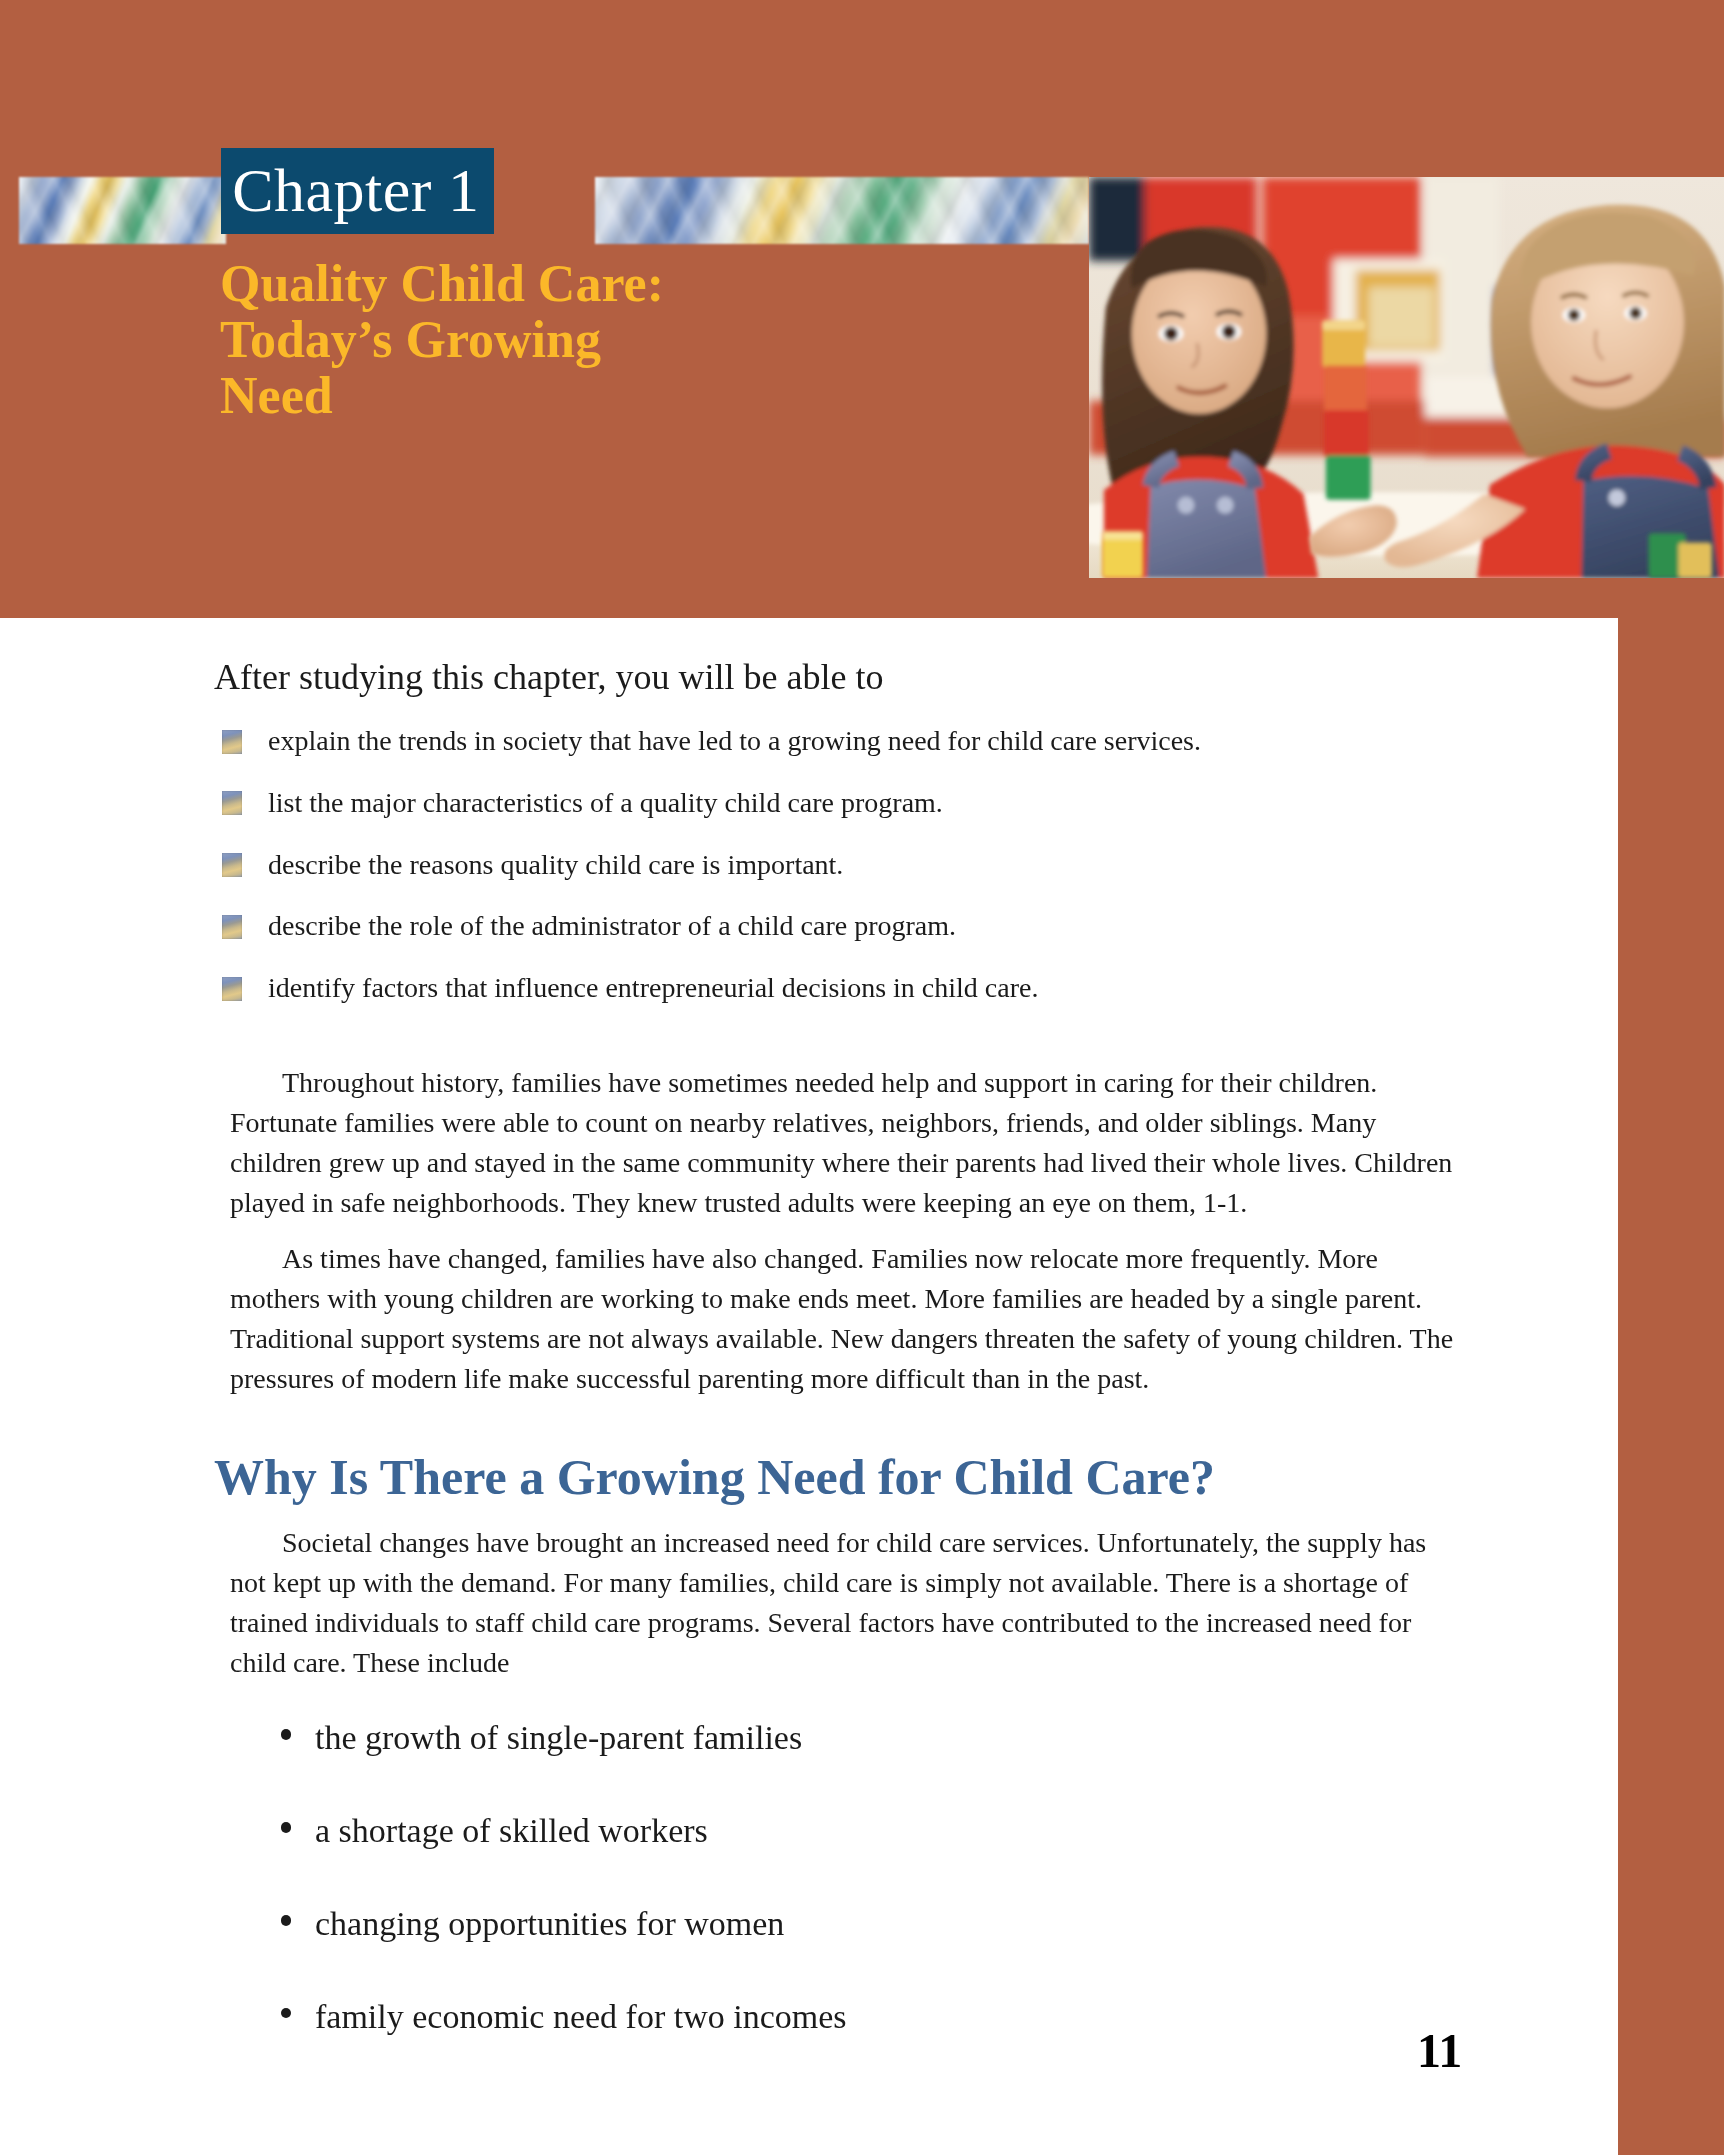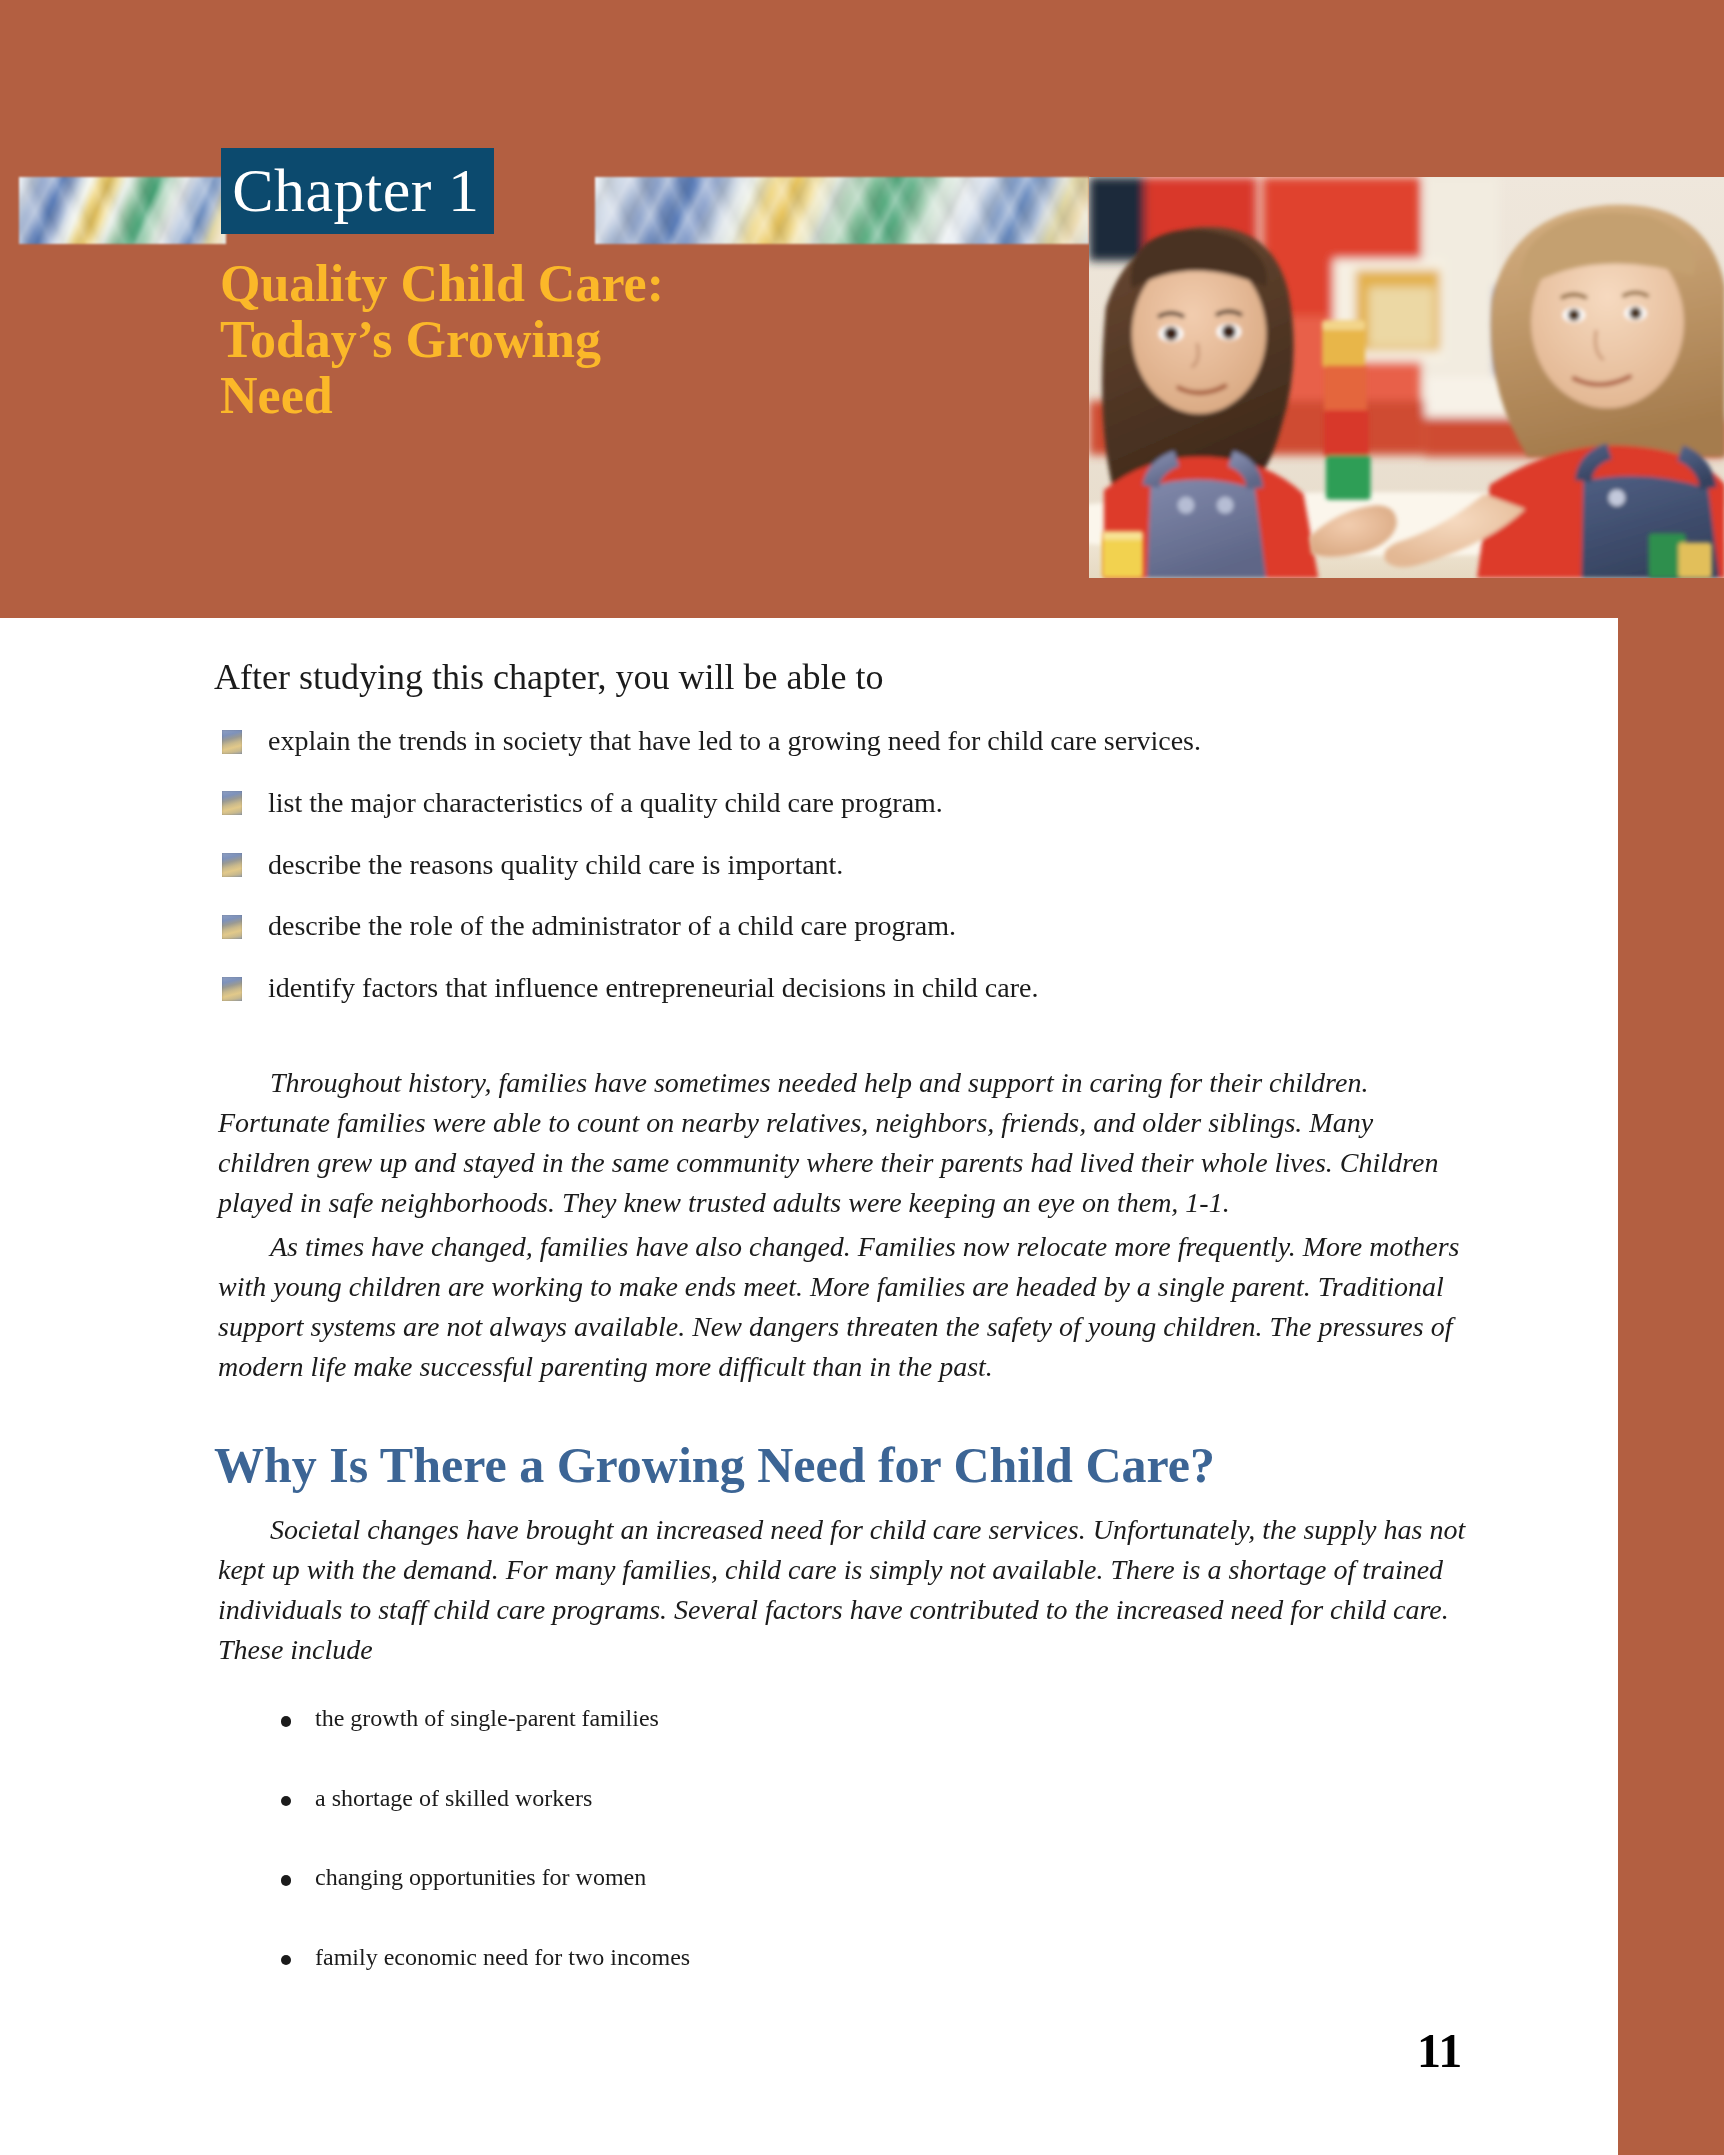--- a/index.html
+++ b/index.html
@@ -173,45 +173,44 @@
         #8fa0c4 0%, #7e92bb 22%,
         #9a9a93 38%, #c9b98c 55%,
         #e2c98a 70%, #c8b98e 86%, #9aa2ae 100%);
     box-shadow: inset 0 0 1.9px rgba(0,0,0,0.25);
   }
 
   .para {
     font-size: 28px;
     line-height: 1.43;
     color: #1b1b1b;
-    margin: 4px;
+    margin: 16px;
     text-indent: 52px;
     text-align: left;
-    font-style: italic;
   }
   .para-block { margin-top: 56px; }
   .para + .para { margin-top: 0; }
 
   .section-heading {
     font-size: 50px;
     font-weight: bold;
     color: #3c6595;
     margin: 48px 0 15px 0;
     line-height: 1.2;
   }
 
   .factor-list {
     list-style: none;
     margin: 32px 0 0 0;
     padding: 0;
   }
   .factor-list li {
     position: relative;
     padding-left: 101px;
-    font-size: 24px;
+    font-size: 34px;
     line-height: 1.35;
     color: #1b1b1b;
     margin-bottom: 47px;
   }
   .factor-bullet {
     position: absolute;
     left: 67px;
     top: 14px;
     width: 10.3px;
     height: 10.3px;

